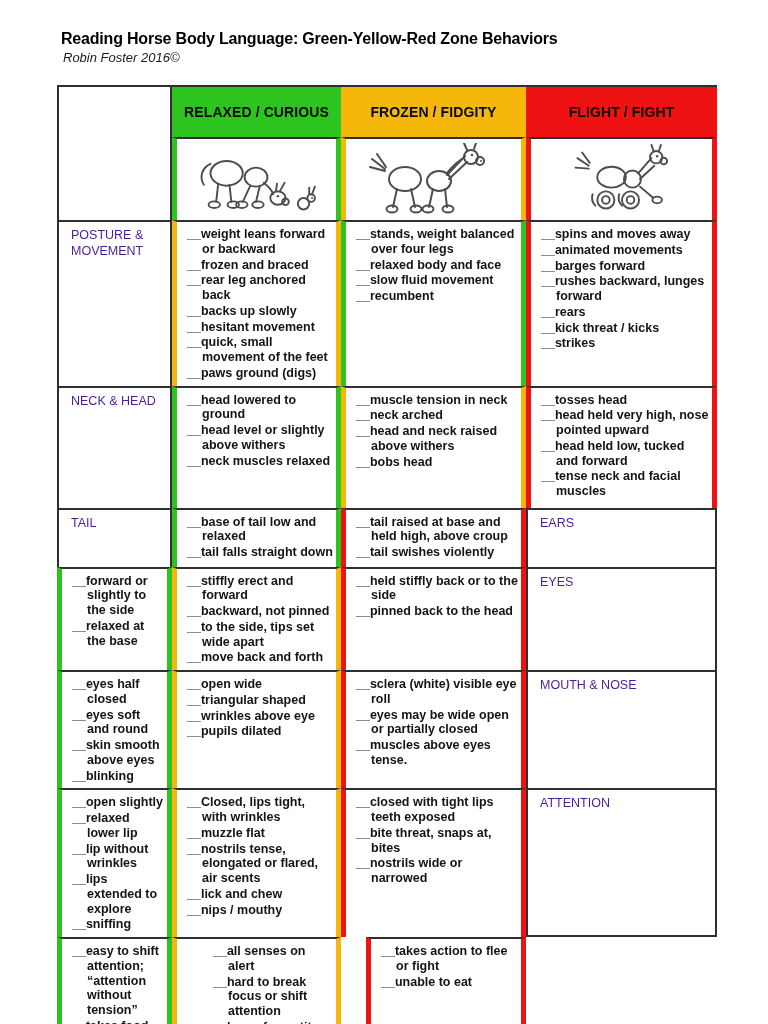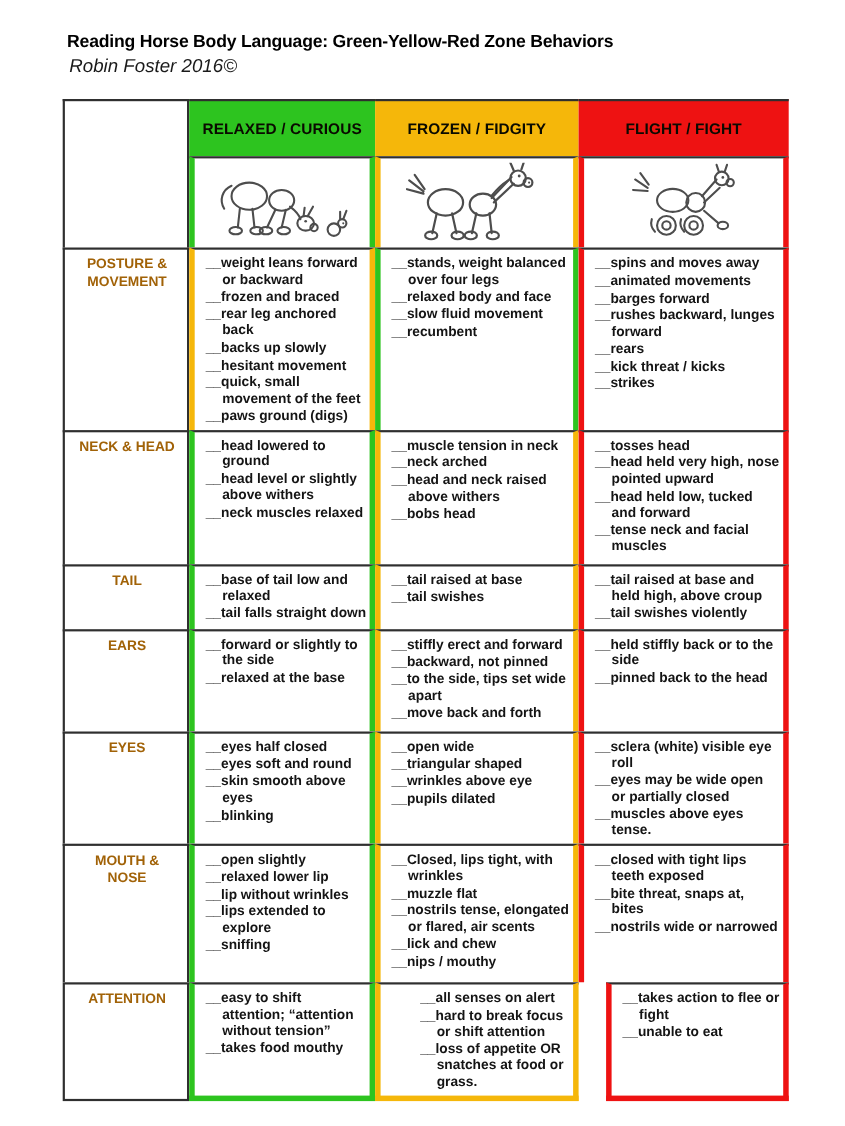--- a/index.html
+++ b/index.html
@@ -20,21 +20,21 @@
   .page{padding:30px 0 0 57px;}
   .title{
     margin:0 0 2px 4px;
     font-size:16px;
     font-weight:700;
     color:#000;
     letter-spacing:-0.2px;
   }
   .subtitle{
     margin:0 0 20px 6px;
-    font-size:17px;
+    font-size:13px;
     font-style:italic;
     font-weight:500;
     color:#1a1a1a;
   }
   #table-grid{
     display:grid;
     grid-template-columns:115px 169px 185px 191px;
     grid-template-rows:52px 83px minmax(164px,auto) minmax(122px,auto) minmax(59px,auto) minmax(93px,auto) minmax(94px,auto) minmax(126px,auto) minmax(92px,auto);
     width:768px;
   }
@@ -43,26 +43,26 @@
   .c-label{
     border-left:2px solid var(--line);
     border-right:2px solid var(--line);
   }
   .corner{
     grid-row:span 2;
     border-top:2px solid var(--line);
   }
   .rowlab{
     border-top:2px solid var(--line);
-    font-weight:700;
+    font-weight:400;
     font-size:12.5px;
-    text-align:center;
+    text-align:left;
     padding:6px 10px 0 12px;
     line-height:1.25;
-    color:#a16207;
+    color:#4c1d95;
   }
   .last-lab{border-bottom:2px solid var(--line);}
   
   .c-col.g{border-left:5px solid var(--green);border-right:5px solid var(--green);}
   .c-col.y{border-left:5px solid var(--yellow);border-right:5px solid var(--yellow);}
   .c-col.r{border-left:5px solid var(--red);border-right:5px solid var(--red);}
   .head{
     display:flex;align-items:center;justify-content:center;
     font-weight:700;font-size:14px;letter-spacing:0.1px;color:#0a0a00;
     border-top:2px solid var(--line);
@@ -211,24 +211,20 @@
         <div class="item">__tosses head</div>
         <div class="item">__head held very high, nose pointed upward</div>
         <div class="item">__head held low, tucked and forward</div>
         <div class="item">__tense neck and facial muscles</div>
       </div>
       <div class="cell c-label rowlab">TAIL</div>
       <div class="cell c-col body g">
         <div class="item">__base of tail low and relaxed</div>
         <div class="item">__tail falls straight down</div>
       </div>
-      <div class="cell c-col body y">
-        <div class="item">__tail raised at base</div>
-        <div class="item">__tail swishes</div>
-      </div>
       <div class="cell c-col body r">
         <div class="item">__tail raised at base and held high, above croup</div>
         <div class="item">__tail swishes violently</div>
       </div>
       <div class="cell c-label rowlab">EARS</div>
       <div class="cell c-col body g">
         <div class="item">__forward or slightly to the side</div>
         <div class="item">__relaxed at the base</div>
       </div>
       <div class="cell c-col body y">

